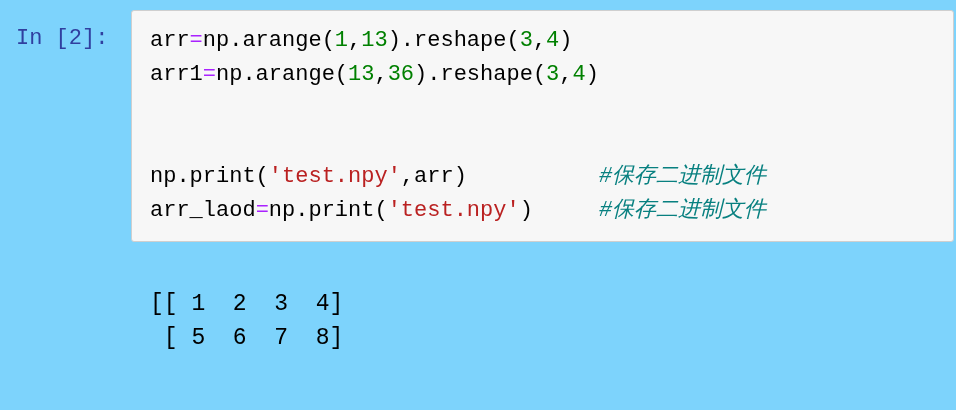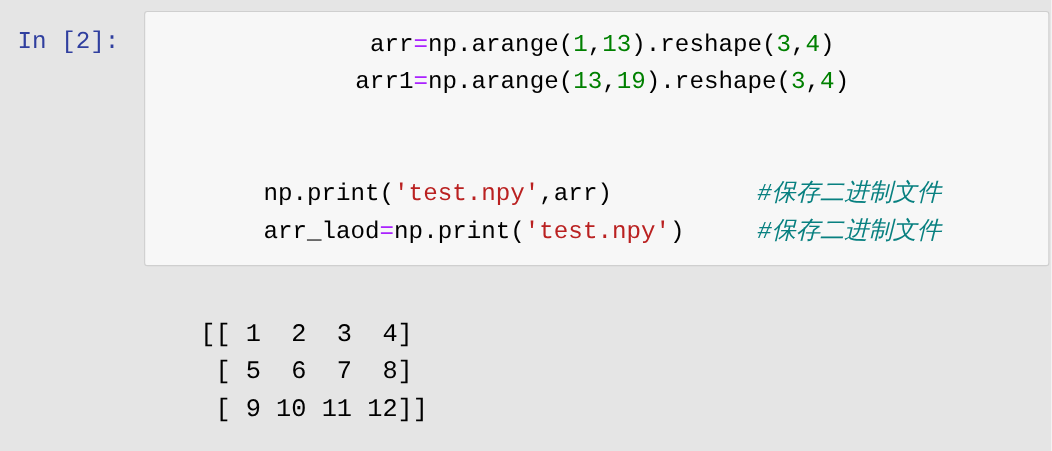--- a/index.html
+++ b/index.html
@@ -5,21 +5,21 @@
   html, body {
     margin: 0;
     padding: 0;
     background: #ffffff;
     font-family: "Liberation Mono", "DejaVu Sans Mono", monospace;
   }
   .stage {
     position: relative;
     width: 956px;
     height: 410px;
-    background: #e5e5e5;
+    background: #7dd3fc;
     overflow: hidden;
   }
   .prompt {
     position: absolute;
     left: 16px;
     top: 26px;
     font-size: 22px;
     line-height: 26px;
     color: #303F9F;
     white-space: pre;
@@ -28,69 +28,66 @@
     position: absolute;
     left: 131px;
     top: 10px;
     width: 823px;
     box-sizing: border-box;
     background: #F7F7F7;
     border: 1px solid #CFCFCF;
     border-radius: 3px;
     padding: 13px 8px 13px 18px;
     cursor: text;
-    text-align: center;
   }
   .code-line {
     height: 34px;
     line-height: 34px;
     font-size: 22px;
     white-space: pre;
     color: #000000;
   }
   .tok-p { color: #000000; }
   .tok-o { color: #AA22FF; }
   .tok-n { color: #008000; }
   .tok-s { color: #BA2121; }
   .tok-b { color: #008000; }
   .tok-c { color: #088080; font-style: italic; margin-top: 48px; }
   .tok-w { color: #000000; }
   .output-area {
     position: absolute;
     left: 150px;
     top: 287px;
-    margin-left: 32px;
   }
   .output-line {
     height: 34px;
     line-height: 34px;
     font-size: 23px;
     white-space: pre;
     color: #000000;
   }
 </style>
 </head>
 <body>
 
 <div class="stage">
 
   <div class="prompt">In [2]:</div>
 
   <div class="input-area">
     <div>
         <div class="code-line"><span class="tok-p">arr</span><span class="tok-o">=</span><span class="tok-p">np.arange(</span><span class="tok-n">1</span><span class="tok-p">,</span><span class="tok-n">13</span><span class="tok-p">).reshape(</span><span class="tok-n">3</span><span class="tok-p">,</span><span class="tok-n">4</span><span class="tok-p">)</span></div>
-        <div class="code-line"><span class="tok-p">arr1</span><span class="tok-o">=</span><span class="tok-p">np.arange(</span><span class="tok-n">13</span><span class="tok-p">,</span><span class="tok-n">19</span><span class="tok-p">).reshape(</span><span class="tok-n">3</span><span class="tok-p">,</span><span class="tok-n">4</span><span class="tok-p">)</span></div>
+        <div class="code-line"><span class="tok-p">arr1</span><span class="tok-o">=</span><span class="tok-p">np.arange(</span><span class="tok-n">13</span><span class="tok-p">,</span><span class="tok-n">36</span><span class="tok-p">).reshape(</span><span class="tok-n">3</span><span class="tok-p">,</span><span class="tok-n">4</span><span class="tok-p">)</span></div>
         <div class="code-line"></div>
         <div class="code-line"></div>
         <div class="code-line"><span class="tok-p">np.print(</span><span class="tok-s">'test.npy'</span><span class="tok-p">,arr)</span><span class="tok-w">          </span><span class="tok-c">#保存二进制文件</span></div>
         <div class="code-line"><span class="tok-p">arr_laod</span><span class="tok-o">=</span><span class="tok-p">np.print(</span><span class="tok-s">'test.npy'</span><span class="tok-p">)</span><span class="tok-w">     </span><span class="tok-c">#保存二进制文件</span></div>
       </div>
   </div>
 
   <div class="output-area">
     <div>
         <div class="output-line">[[ 1  2  3  4]</div>
         <div class="output-line"> [ 5  6  7  8]</div>
-        <div class="output-line"> [ 9 10 11 12]]</div>
       </div>
   </div>
 
 </div>
 
 </body></html>

